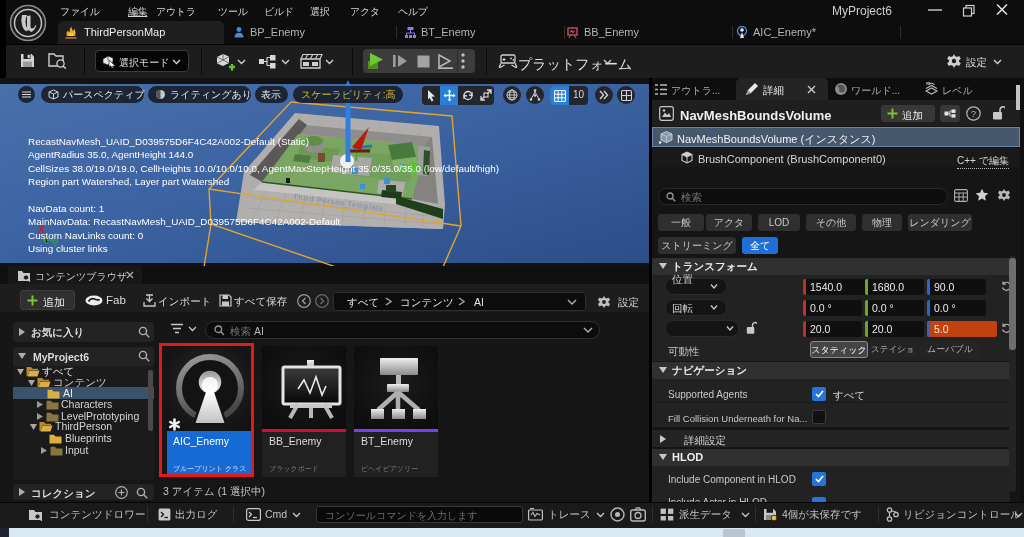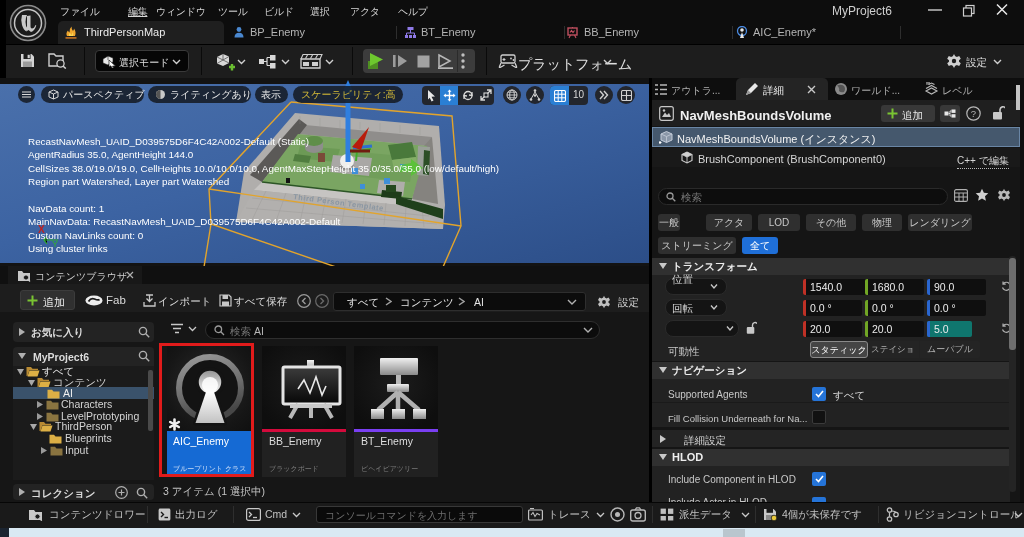--- a/index.html
+++ b/index.html
@@ -9,21 +9,21 @@
 svg{display:block;}
 </style></head>
 <body>
 
 <div class="abs" style="left:0;top:0;width:6px;height:78px;background:#000;z-index:5;"></div>
 <div class="abs" style="left:0;top:0;width:1024px;height:20px;background:#0d0d0d;"></div>
 
 <div id="menus" style="font-size:10px;letter-spacing:-0.3px;color:#d6d6d6;">
 <span class="txt" style="left:60px;top:5px;">ファイル</span>
 <span class="txt" style="left:128px;top:5px;text-decoration:underline;">編集</span>
-<span class="txt" style="left:156px;top:5px;">ウィンドウ</span>
+<span class="txt" style="left:156px;top:5px;">アウトラ</span>
 <span class="txt" style="left:218px;top:5px;">ツール</span>
 <span class="txt" style="left:264px;top:5px;">ビルド</span>
 <span class="txt" style="left:310px;top:5px;">選択</span>
 <span class="txt" style="left:350px;top:5px;">アクタ</span>
 <span class="txt" style="left:398px;top:5px;">ヘルプ</span>
 </div>
 
 <div class="txt" style="left:832px;top:4px;font-size:12px;color:#cfcfcf;">MyProject6</div>
 
 <div id="winbtns">
@@ -441,21 +441,21 @@
     </svg>
 <svg class="abs" style="left:323px;top:110px;" width="14" height="14" viewBox="0 0 14 14">
       <path d="M7 0.8 L8.9 4.8 L13.3 5.3 L10 8.3 L10.9 12.7 L7 10.5 L3.1 12.7 L4 8.3 L0.7 5.3 L5.1 4.8 Z" fill="#d0d0d0"></path>
     </svg>
 <svg class="abs" style="left:345px;top:110px;" width="14" height="14" viewBox="0 0 14 14">
       <path d="M7 0.8 L8 2.7 A4.4 4.4 0 0 1 9.5 3.4 L11.6 2.6 L13 5 L11.4 6.4 A4.4 4.4 0 0 1 11.4 7.6 L13 9 L11.6 11.4 L9.5 10.6 A4.4 4.4 0 0 1 8 11.3 L7 13.2 L6 11.3 A4.4 4.4 0 0 1 4.5 10.6 L2.4 11.4 L1 9 L2.6 7.6 A4.4 4.4 0 0 1 2.6 6.4 L1 5 L2.4 2.6 L4.5 3.4 A4.4 4.4 0 0 1 6 2.7 Z" fill="#b8b8b8"></path>
       <circle cx="7" cy="7" r="1.9" fill="#151515"></circle>
     </svg>
 
 <div id="chips" style="font-size:10px;color:#c8c8c8;">
-<div class="abs" style="left:6px;top:136px;width:22px;height:17px;background:#2f2f2f;border-radius:3px;text-align:center;line-height:17px;">一般</div>
+<div class="abs" style="left:6px;top:136px;width:46px;height:17px;background:#2f2f2f;border-radius:3px;text-align:center;line-height:17px;">一般</div>
 <div class="abs" style="left:54px;top:136px;width:46px;height:17px;background:#2f2f2f;border-radius:3px;text-align:center;line-height:17px;">アクタ</div>
 <div class="abs" style="left:106px;top:136px;width:42px;height:17px;background:#2f2f2f;border-radius:3px;text-align:center;line-height:17px;">LOD</div>
 <div class="abs" style="left:154px;top:136px;width:50px;height:17px;background:#2f2f2f;border-radius:3px;text-align:center;line-height:17px;">その他</div>
 <div class="abs" style="left:210px;top:136px;width:40px;height:17px;background:#2f2f2f;border-radius:3px;text-align:center;line-height:17px;">物理</div>
 <div class="abs" style="left:256px;top:136px;width:64px;height:17px;background:#2f2f2f;border-radius:3px;text-align:center;line-height:17px;">レンダリング</div>
 <div class="abs" style="left:6px;top:159px;width:78px;height:17px;background:#2f2f2f;border-radius:3px;text-align:center;line-height:17px;">ストリーミング</div>
 <div class="abs" style="left:90px;top:159px;width:36px;height:17px;background:#1f6fd8;border-radius:3px;text-align:center;line-height:17px;color:#fff;">全て</div>
 </div>
 
 <div class="abs" style="left:0;top:180px;width:358px;height:17px;background:#303030;"></div>
@@ -514,21 +514,21 @@
       <path d="M6.5 6 L6.5 4 A2.6 2.6 0 0 1 11.2 2.6" fill="none" stroke="#c8c8c8" stroke-width="1.4"></path>
     </svg>
 <div class="abs" style="left:151px;top:243px;width:59px;height:16px;background:#0f0f0f;border-radius:2px;overflow:hidden;">
       <div class="abs" style="left:0;top:0;width:3px;height:16px;background:#bf3126;"></div>
       <span class="txt" style="left:7px;top:2px;font-size:10.5px;color:#ececec;">20.0</span>
     </div>
 <div class="abs" style="left:213px;top:243px;width:59px;height:16px;background:#0f0f0f;border-radius:2px;overflow:hidden;">
       <div class="abs" style="left:0;top:0;width:3px;height:16px;background:#71a625;"></div>
       <span class="txt" style="left:7px;top:2px;font-size:10.5px;color:#ececec;">20.0</span>
     </div>
-<div class="abs" style="left:275px;top:243px;width:45px;height:16px;background:#0f766e;border-radius:2px;overflow:hidden;">
+<div class="abs" style="left:275px;top:243px;width:70px;height:16px;background:#c2410c;border-radius:2px;overflow:hidden;">
       <div class="abs" style="left:0;top:0;width:3px;height:16px;background:#2a66cf;"></div>
       <span class="txt" style="left:7px;top:2px;font-size:10.5px;color:#ececec;">5.0</span>
     </div>
 <svg class="abs" style="left:349px;top:245px;" width="11" height="11" viewBox="0 0 11 11">
       <path d="M2 3 A4 4 0 1 1 1.5 6.5 M2 0.5 L2 3.2 L4.7 3.2" fill="none" stroke="#b0b0b0" stroke-width="1.2"></path>
     </svg>
 
 <span class="txt" style="left:16px;top:267px;font-size:10.5px;color:#c8c8c8;">可動性</span>
 <div class="abs" style="left:158px;top:263px;width:58px;height:17px;background:#454545;border:1px solid #8a8a8a;border-radius:3px;text-align:center;line-height:17px;font-size:9px;color:#fff;">スタティック</div>
 <div class="abs" style="left:217px;top:263px;width:50px;height:17px;background:#242424;text-align:left;line-height:17px;font-size:8.5px;color:#b0b0b0;overflow:hidden;padding-left:2px;">ステイショナリー</div>

